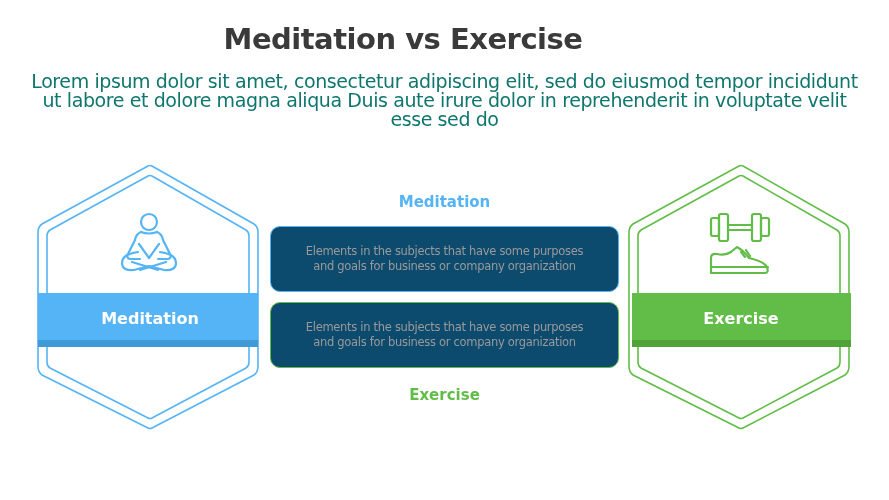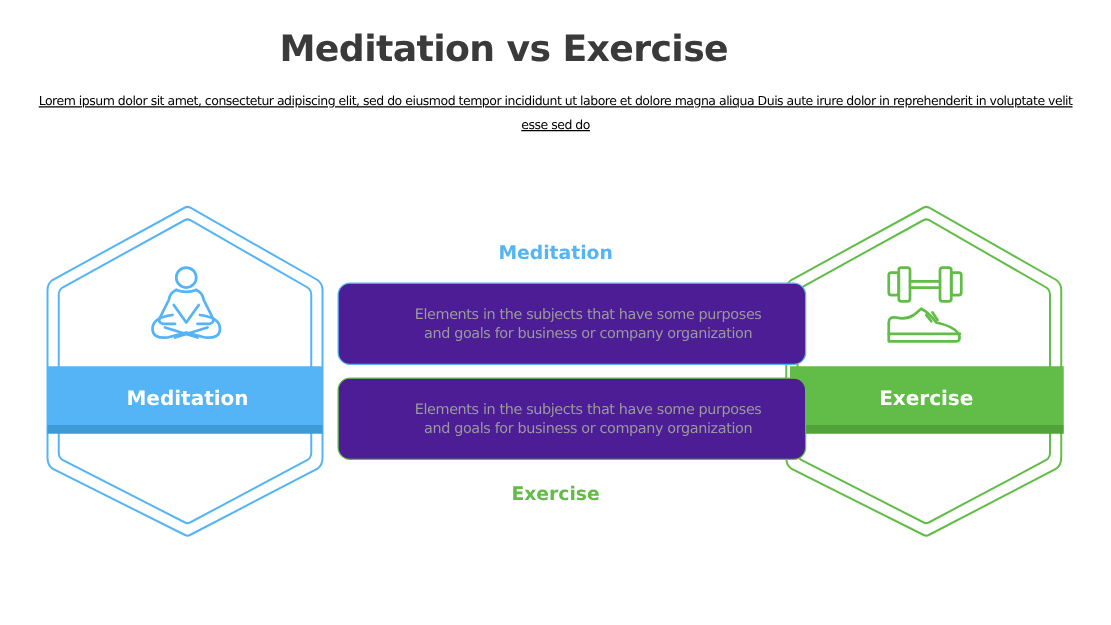--- a/index.html
+++ b/index.html
@@ -1,23 +1,23 @@
 <!DOCTYPE html>
 <html><head>
 <meta charset="utf-8">
 <style>
   html, body { margin: 0; padding: 0; background: #ffffff; }
   body { width: 889px; height: 500px; position: relative; overflow: hidden; font-family: "Liberation Sans", sans-serif; }
   .title { position: absolute; top: 22px; left: 0; width: 806px; text-align: center; font-size: 29px; font-weight: bold; color: #3a3a3a; font-family: "DejaVu Sans", sans-serif; letter-spacing: -0.5px; }
-  .subtitle { position: absolute; top: 72px; left: 30px; width: 829px; text-align: center; font-size: 10px; line-height: 19px; color: #000000; font-family: "DejaVu Sans", sans-serif; font-weight: normal; letter-spacing: -0.4px; text-decoration: underline; }
+  .subtitle { position: absolute; top: 72px; left: 30px; width: 829px; text-align: center; font-size: 19px; line-height: 19px; color: #0f766e; font-family: "DejaVu Sans", sans-serif; font-weight: normal; letter-spacing: -0.4px; }
   .hex-wrap { position: absolute; top: 160px; width: 240px; height: 280px; }
   .hex-wrap svg { position: absolute; left: 0; top: 0; }
   .band-label { position: absolute; top: 133px; left: 0; width: 240px; height: 52px; line-height: 52px; text-align: center; color: #ffffff; font-weight: bold; font-size: 16px; font-family: "DejaVu Sans", sans-serif; }
   .mid-label { position: absolute; left: 270px; width: 349px; text-align: center; font-weight: bold; font-size: 15px; font-family: "DejaVu Sans", sans-serif; }
-  .box { position: absolute; left: 270px; width: 347px; height: 64px; border-radius: 10px; background: #4c1d95; display: flex; align-items: center; justify-content: center; text-align: center; font-size: 11.5px; line-height: 15px; color: #9a9a9a; font-family: "DejaVu Sans", sans-serif; letter-spacing: -0.3px; padding-left: 26px; }
+  .box { position: absolute; left: 270px; width: 347px; height: 64px; border-radius: 10px; background: #0c4a6e; display: flex; align-items: center; justify-content: center; text-align: center; font-size: 11.5px; line-height: 15px; color: #9a9a9a; font-family: "DejaVu Sans", sans-serif; letter-spacing: -0.3px; }
   .box span { display: block; width: 280px; }
 </style>
 </head>
 <body>
 
 <div class="title">Meditation vs Exercise</div>
 <div class="subtitle">Lorem ipsum dolor sit amet, consectetur adipiscing elit, sed do eiusmod tempor incididunt ut labore et dolore magna aliqua Duis aute irure dolor in reprehenderit in voluptate velit esse sed do</div>
 
 <div class="hex-wrap" style="left:30px;">
   <svg width="240" height="280" viewBox="0 0 240 280">

